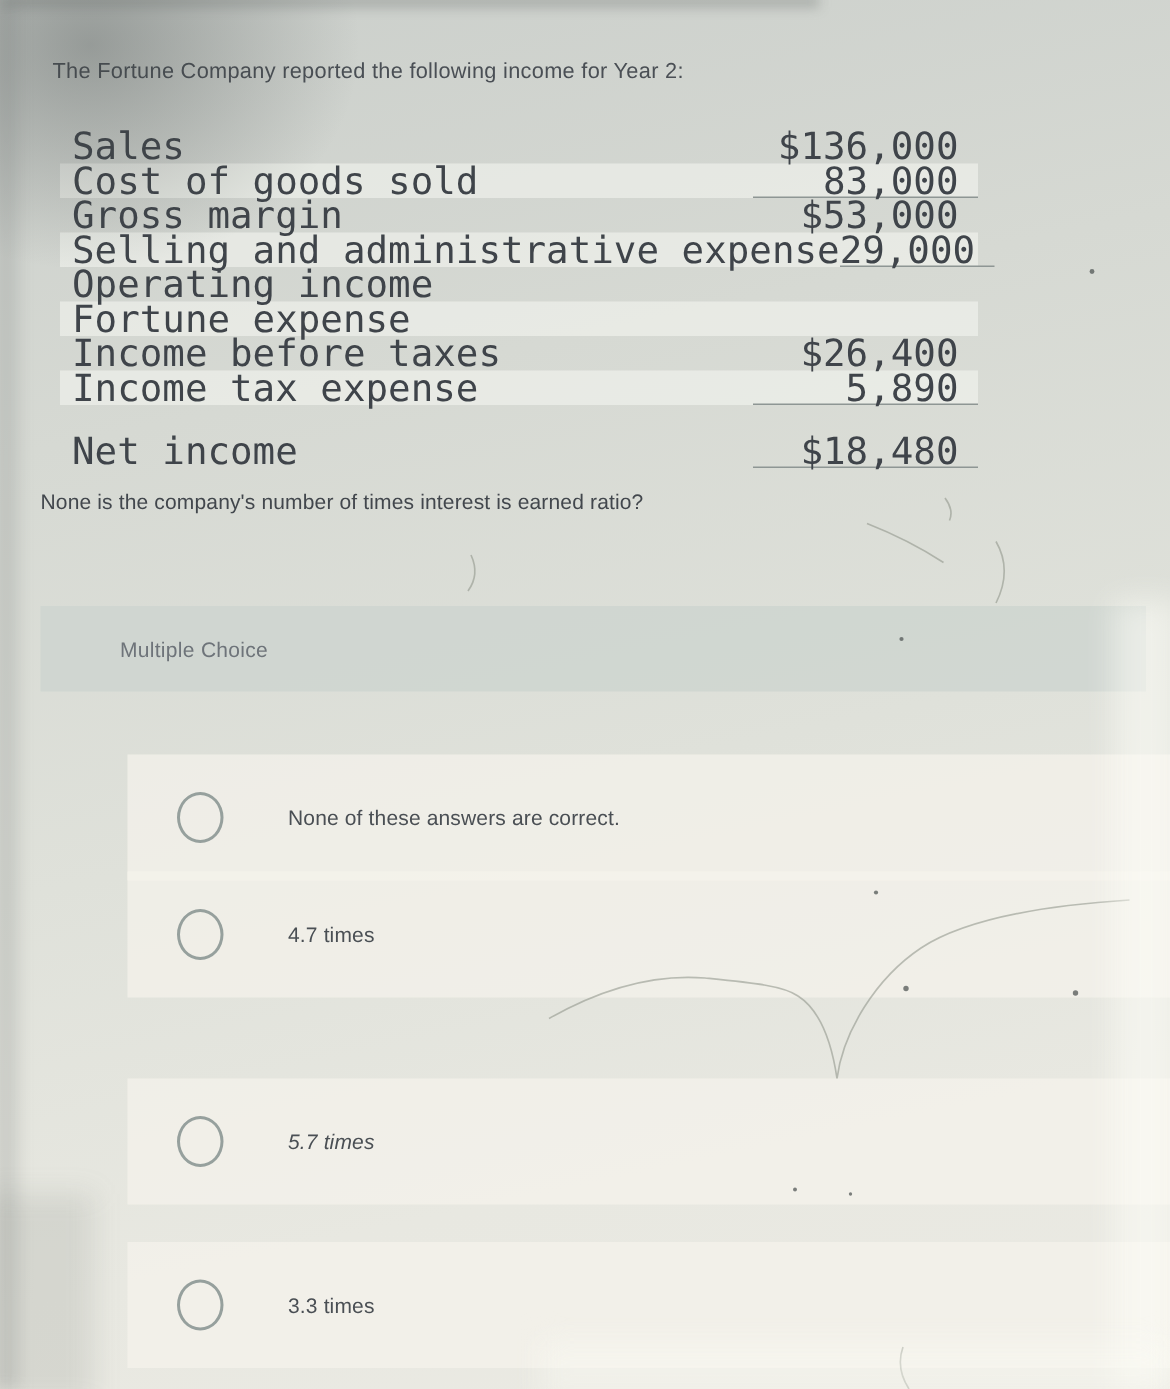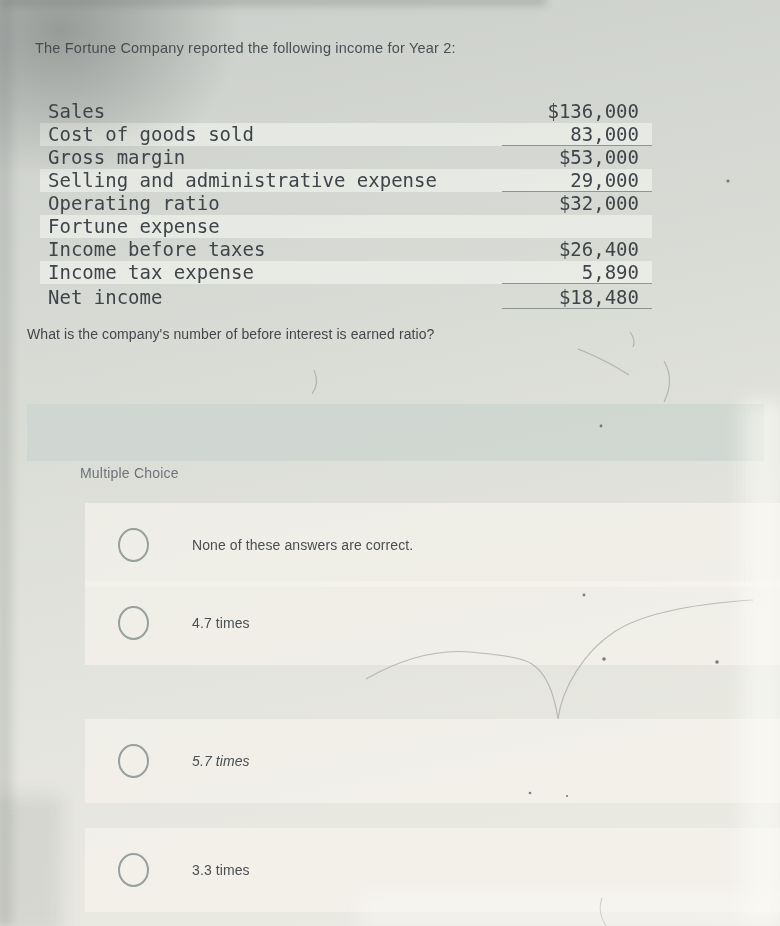--- a/index.html
+++ b/index.html
@@ -16,35 +16,35 @@
   .left-strip{left:-4px;top:0;width:16px;height:100%;background:rgba(105,111,108,.20);filter:blur(5px);}
   .right-bright{right:-6px;top:400px;width:44px;height:526px;background:rgba(253,253,247,.55);filter:blur(10px);}
   .bottom-bright{right:0;bottom:-8px;width:420px;height:40px;background:rgba(250,250,244,.45);filter:blur(10px);}
   .bl-smudge{left:-8px;bottom:-10px;width:70px;height:140px;background:rgba(120,126,121,.16);filter:blur(9px);}
 
   #content{position:absolute;inset:0;filter:blur(.4px) saturate(.96);}
 
   .intro{position:absolute;left:35px;top:40px;font-size:14.5px;letter-spacing:.2px;color:#4a4f55;}
 
   
-  .tbl{position:absolute;left:40px;top:100px;width:612px;
-    font-family:"DejaVu Sans Mono","Liberation Mono",monospace;font-size:19px;color:#3f444a;}
+  .tbl{position:absolute;left:40px;top:86px;width:612px;
+    font-family:"DejaVu Sans Mono","Liberation Mono",monospace;font-size:25px;color:#3f444a;}
   .t-row{display:flex;height:23px;line-height:23px;align-items:stretch;}
   .t-row.striped{background:rgba(246,247,242,.55);}
-  .t-row.final{margin-top:2px;}
+  .t-row.final{margin-top:19px;}
   .t-label{flex:1;padding-left:8px;white-space:nowrap;}
   .t-amount{width:150px;text-align:right;padding-right:13px;box-sizing:border-box;}
   .t-amount.underline{border-bottom:1.5px solid #8e9694;text-align:right;}
 
   .question{position:absolute;left:27px;top:326px;font-size:14px;letter-spacing:.1px;color:#42474d;}
 
   .mc-band{position:absolute;left:27px;top:404px;width:737px;height:57px;
     background:rgba(205,212,208,.80);}
   .mc-band .mc-title{position:absolute;left:53px;top:50%;transform:translateY(-50%);
-    font-size:14px;color:#6e747a;letter-spacing:.2px;margin-top:40px;}
+    font-size:14px;color:#6e747a;letter-spacing:.2px;}
 
   .opt{position:absolute;left:55px;width:708px;height:84px;background:rgba(245,243,235,.72);margin-left:30px;}
   .opt1{top:503px;}
   .opt2{top:581px;}
   .opt3{top:719px;font-style:italic;}
   .opt4{top:828px;}
   .radio{position:absolute;left:33px;top:50%;transform:translateY(-50%);
     width:31px;height:34px;border:2px solid #96a09d;border-radius:50%;background:transparent;box-sizing:border-box;}
   .opt-label{position:absolute;left:107px;top:50%;transform:translateY(-50%);
     font-size:14px;color:#4a4f54;letter-spacing:.1px;white-space:nowrap;}
@@ -71,41 +71,40 @@
       </div>
       <div class="t-row">
         <div class="t-label">Gross margin</div>
         <div class="t-amount">$53,000</div>
       </div>
       <div class="t-row striped">
         <div class="t-label">Selling and administrative expense</div>
         <div class="t-amount underline">29,000</div>
       </div>
       <div class="t-row">
-        <div class="t-label">Operating ratio</div>
-        <div class="t-amount">$32,000</div>
+        <div class="t-label">Operating income</div>
       </div>
       <div class="t-row striped">
         <div class="t-label">Fortune expense</div>
       </div>
       <div class="t-row">
         <div class="t-label">Income before taxes</div>
         <div class="t-amount">$26,400</div>
       </div>
       <div class="t-row striped">
         <div class="t-label">Income tax expense</div>
         <div class="t-amount underline">5,890</div>
       </div>
       <div class="t-row final">
         <div class="t-label">Net income</div>
         <div class="t-amount underline">$18,480</div>
       </div>
     </div>
 
-    <div class="question">What is the company's number of before interest is earned ratio?</div>
+    <div class="question">None is the company's number of times interest is earned ratio?</div>
 
     <div class="mc-band">
       <div class="mc-title">Multiple Choice</div>
     </div>
 
     <div class="opt opt1">
       <div class="radio"></div>
       <div class="opt-label">None of these answers are correct.</div>
     </div>
 

